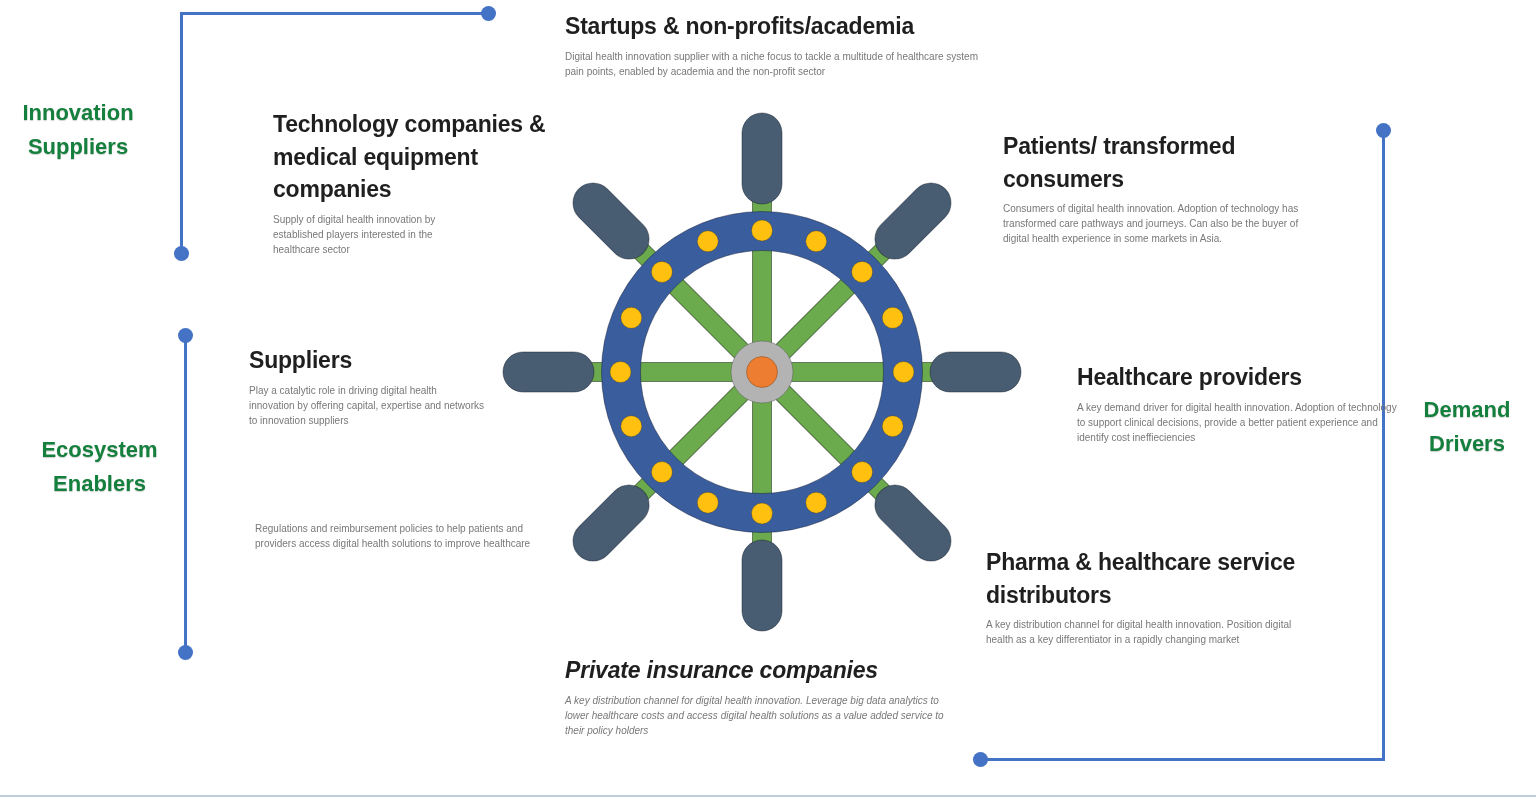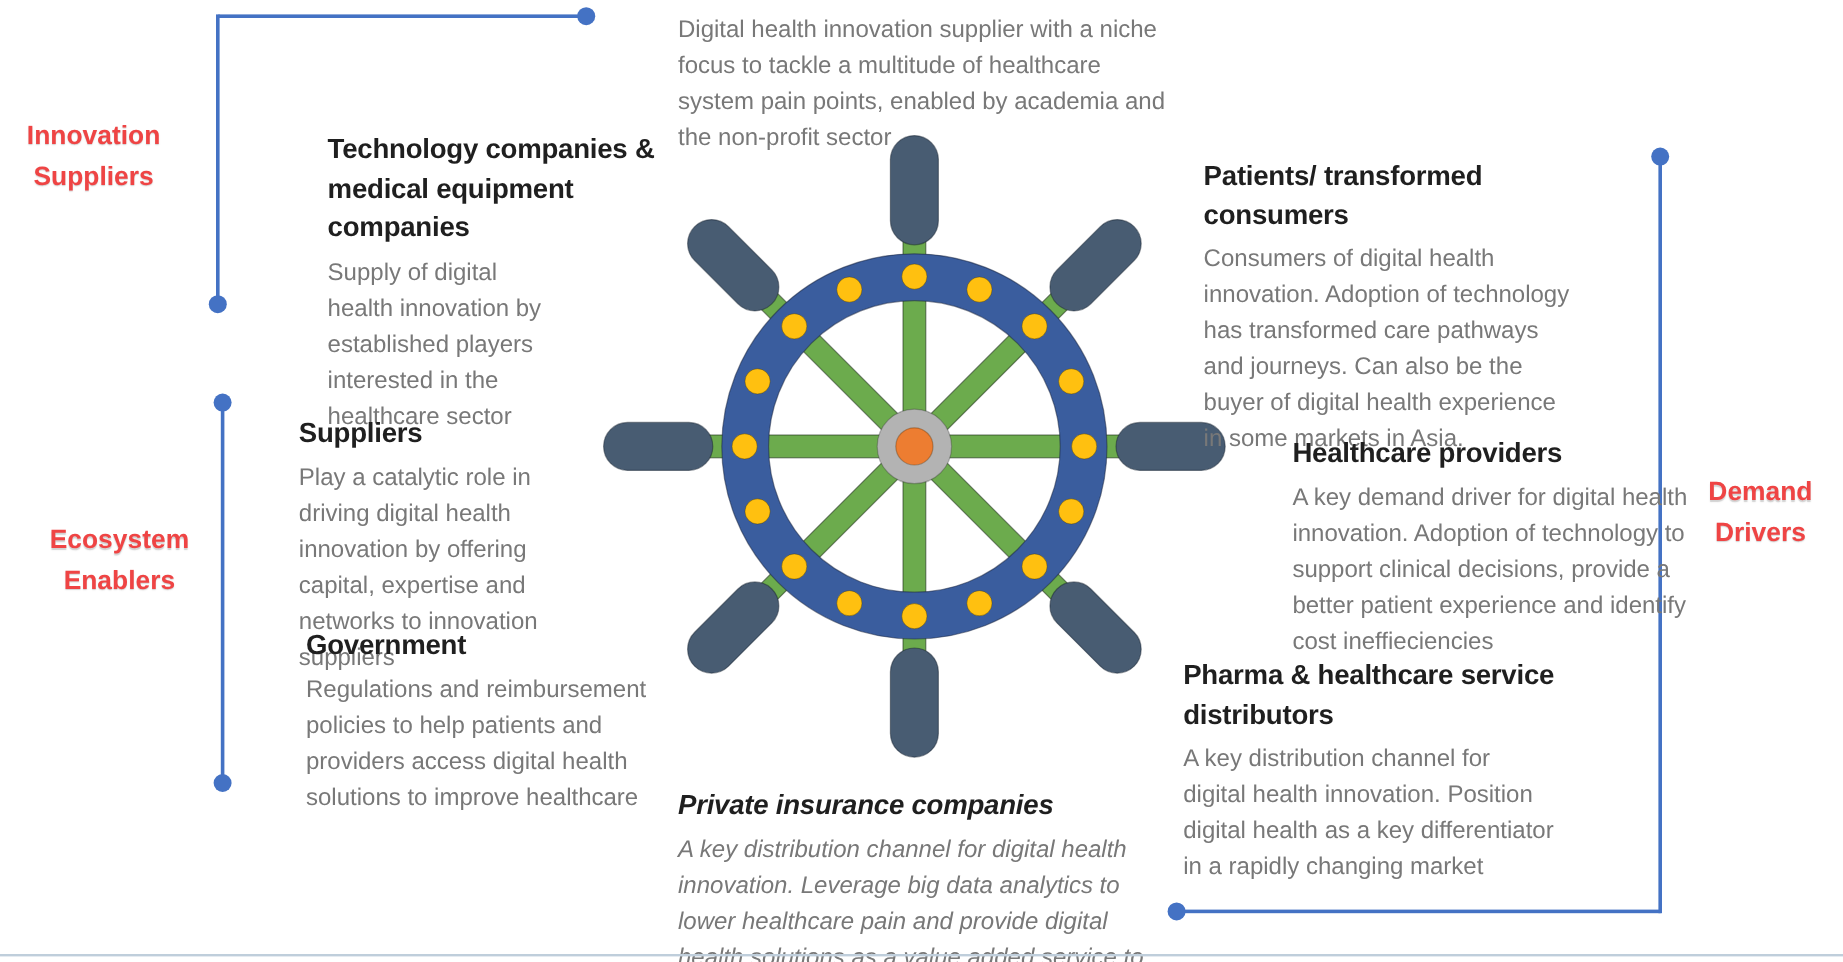--- a/index.html
+++ b/index.html
@@ -14,29 +14,29 @@
   .title{
     margin:0 0 6px 0;
     font-size:23px;
     font-weight:700;
     line-height:1.42;
     color:#1f1f1f;
     letter-spacing:-0.2px;
   }
   .desc{
     margin:0;
-    font-size:20px;
+    font-size:10px;
     line-height:1.5;
     color:#787878;
   }
   .group-label{
     position:absolute;
     font-size:22px;
     font-weight:700;
-    color:#ef4444;
+    color:#15803d;
     text-align:center;
     line-height:1.55;
     text-shadow:0 1px 1px rgba(120,120,120,0.35);
   }
   .hline,.vline{position:absolute;background:#4472C4;}
   .hline{height:3px;}
   .vline{width:3px;}
   .connector-dot{
     position:absolute;
     width:15px;height:15px;border-radius:50%;
@@ -116,53 +116,53 @@
       <circle cx="395.7" cy="319.2" r="10.5"></circle>
     </g>
 
     <g>
       <circle cx="265" cy="265" r="31" fill="#B3B3B3" stroke="rgba(60,60,60,0.35)" stroke-width="1"></circle>
       <circle cx="265" cy="265" r="15.5" fill="#ED7D31" stroke="rgba(90,45,0,0.35)" stroke-width="1"></circle>
     </g>
   </svg>
 
   <section class="card" style="left:565px;top:10px;width:424px;">
+    <h2 class="title">Startups &amp; non-profits/academia</h2>
     <p class="desc" style="width:414px;">Digital health innovation supplier with a niche focus to tackle a multitude of healthcare system pain points, enabled by academia and the non-profit sector</p>
   </section>
 
   <section class="card" style="left:273px;top:108px;width:290px;">
     <h2 class="title" style="width:286px;">Technology companies &amp; medical equipment companies</h2>
     <p class="desc" style="width:198px;">Supply of digital health innovation by established players interested in the healthcare sector</p>
   </section>
 
   <section class="card" style="left:249px;top:344px;width:240px;">
     <h2 class="title">Suppliers</h2>
     <p class="desc" style="width:236px;">Play a catalytic role in driving digital health innovation by offering capital, expertise and networks to innovation suppliers</p>
   </section>
 
   <section class="card" style="left:255px;top:521px;width:300px;">
-    <h2 class="title">Government</h2>
     <p class="desc" style="width:292px;">Regulations and reimbursement policies to help patients and providers access digital health solutions to improve healthcare</p>
   </section>
 
   <section class="card" style="left:1003px;top:130px;width:330px;">
     <h2 class="title" style="width:278px;">Patients/ transformed consumers</h2>
     <p class="desc" style="width:308px;">Consumers of digital health innovation. Adoption of technology has transformed care pathways and journeys. Can also be the buyer of digital health experience in some markets in Asia.</p>
   </section>
 
   <section class="card" style="left:1045px;top:361px;width:340px;margin-left:32px;">
     <h2 class="title">Healthcare providers</h2>
     <p class="desc" style="width:330px;">A key demand driver for digital health innovation.  Adoption of technology to support clinical decisions, provide a better patient experience and identify cost ineffieciencies</p>
   </section>
 
   <section class="card" style="left:986px;top:546px;width:370px;">
     <h2 class="title" style="width:368px;">Pharma &amp; healthcare service distributors</h2>
     <p class="desc" style="width:310px;">A key distribution channel for digital health innovation. Position digital health as a key differentiator in a rapidly changing market</p>
   </section>
 
   <section class="card" style="left:565px;top:654px;width:410px;font-style:italic;">
     <h2 class="title">Private insurance companies</h2>
-    <p class="desc" style="width:398px;">A key distribution channel for digital health innovation. Leverage big data analytics to lower healthcare pain and provide digital health solutions as a value added service to their policy holders</p>
+    <p class="desc" style="width:398px;">A key distribution channel for digital health innovation. Leverage big data analytics to lower healthcare costs and access digital health solutions as a value added service to their policy holders</p>
   </section>
 
   <div class="bottom-line"></div>
 
 </div>
 
 </body></html>

